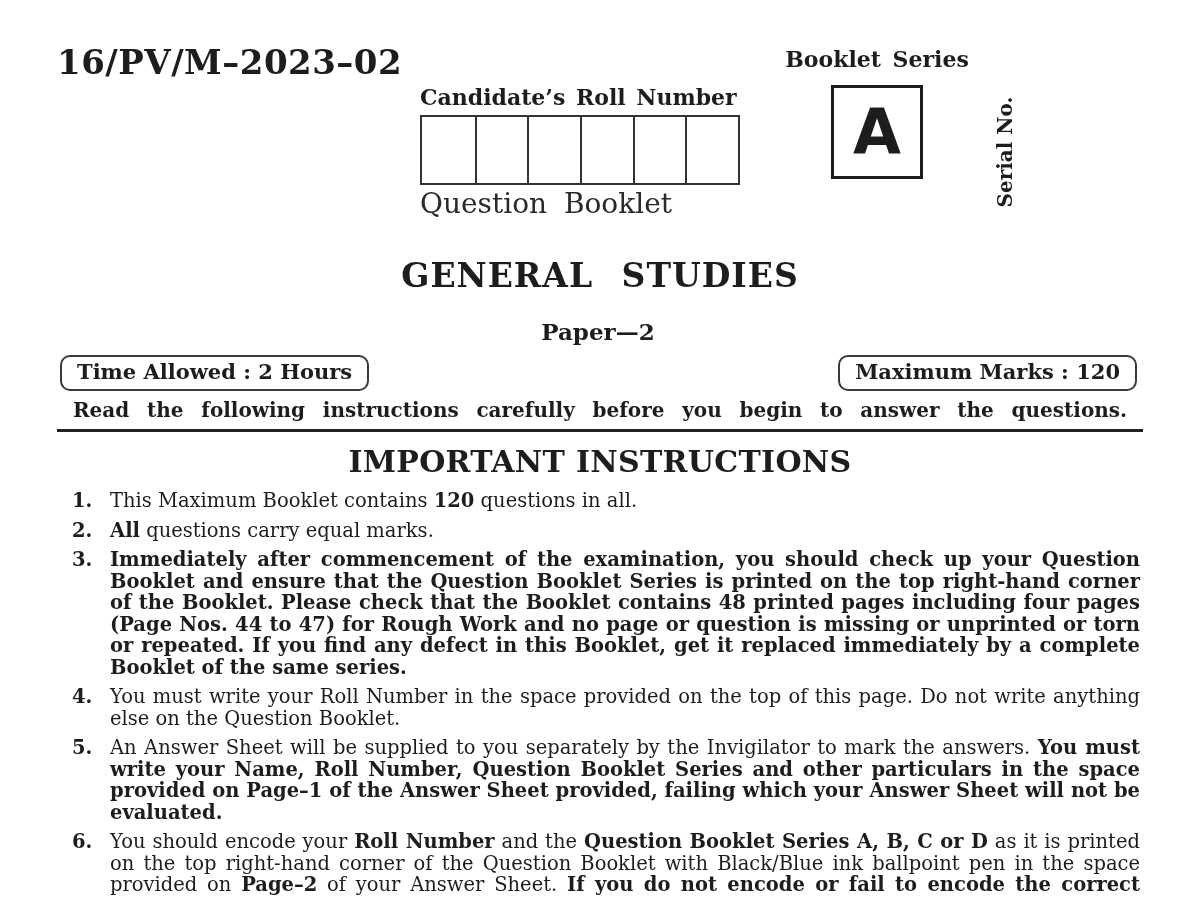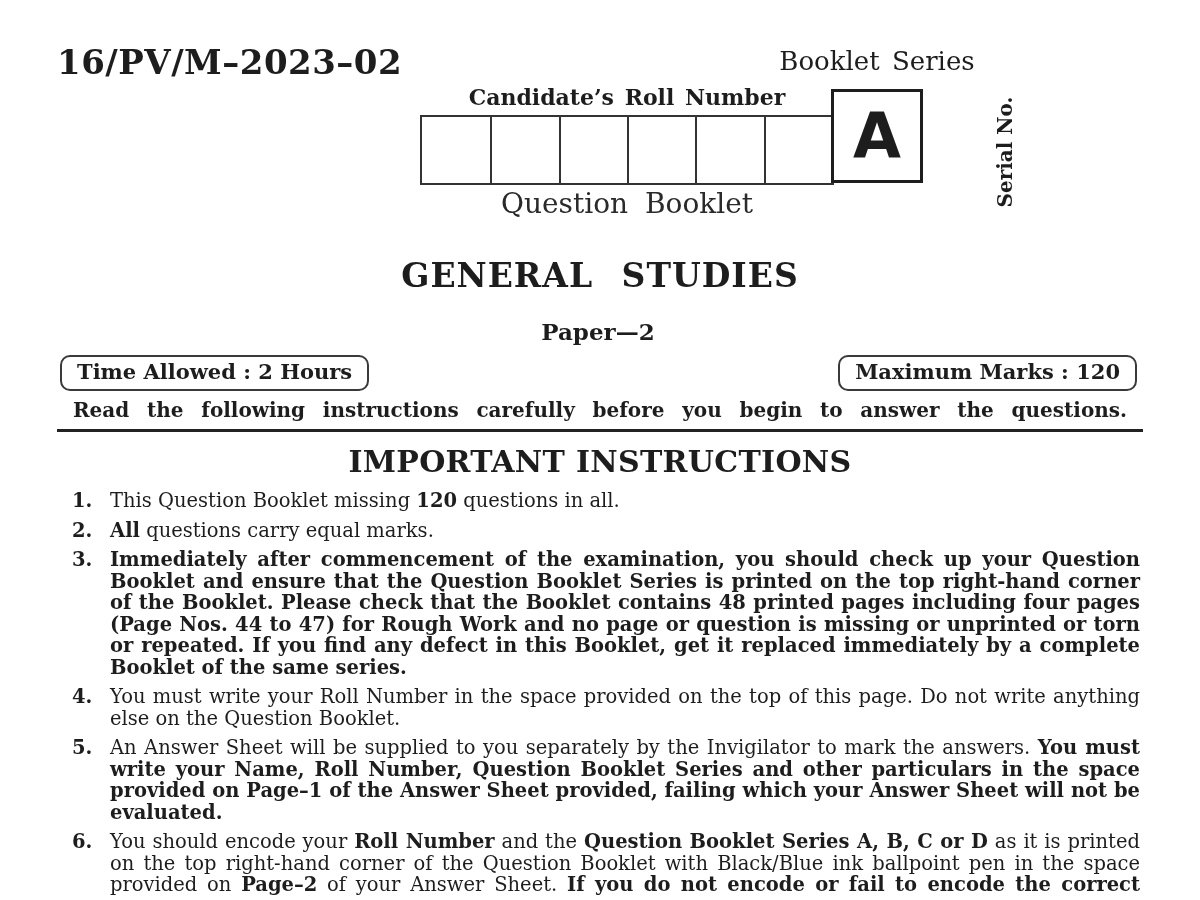--- a/index.html
+++ b/index.html
@@ -16,40 +16,40 @@
   }
   .b { font-weight: bold; }
 
   
   .paper-code {
     position: absolute; left: 57px; top: 42px;
     font-size: 34px; font-weight: bold; letter-spacing: 0.5px;
     white-space: nowrap;
   }
   .roll-block {
-    position: absolute; left: 420px; top: 84px; width: 414px;
-    text-align: center;
+    position: absolute; left: 420px; top: 84px; width: 320px;
+    text-align: left;
   }
   .roll-label { font-size: 22px; font-weight: bold; word-spacing: 3px; }
   .roll-boxes {
     margin-top: 5px; height: 70px;
     display: grid; grid-template-columns: repeat(6, 1fr);
     border: 2px solid #333;
   }
   .roll-cell { border-left: 2px solid #333; }
   .roll-cell:first-child { border-left: none; }
   .qb-label {
     margin-top: 2px; font-size: 28px; font-weight: normal;
     word-spacing: 8px; white-space: nowrap; color: #2a2a2a;
   }
   .series-block {
     position: absolute; left: 778px; top: 46px; width: 198px;
     text-align: center;
   }
-  .series-label { font-size: 26px; font-weight: normal; word-spacing: 4px; }
+  .series-label { font-size: 22px; font-weight: bold; word-spacing: 4px; }
   .series-box {
     margin: 13px auto 0; width: 92px; height: 94px;
     border: 3px solid #1d1d1d;
     display: flex; align-items: center; justify-content: center;
     font-family: "DejaVu Sans", "Liberation Sans", sans-serif;
     font-size: 62px; font-weight: bold; line-height: 1;
   }
   .serial-label {
     position: absolute; left: 935px; top: 140px; width: 140px;
     text-align: center;
@@ -146,21 +146,21 @@
   <div class="meta-row">
     <div class="meta-box">Time Allowed : 2 Hours</div>
     <div class="meta-box">Maximum Marks : 120</div>
   </div>
 
   <div class="notice-line">Read the following instructions carefully before you begin to answer the questions.</div>
   <div class="rule"></div>
 
   <div class="inst-heading">IMPORTANT INSTRUCTIONS</div>
   <div class="inst-list">
-      <div class="inst-item"><span class="inst-num">1.</span><span><span>This Question Booklet missing </span><span class="b">120</span><span> questions in all.</span></span></div>
+      <div class="inst-item"><span class="inst-num">1.</span><span><span>This Maximum Booklet contains </span><span class="b">120</span><span> questions in all.</span></span></div>
       <div class="inst-item"><span class="inst-num">2.</span><span><span class="b">All</span><span> questions carry equal marks.</span></span></div>
       <div class="inst-item"><span class="inst-num">3.</span><span><span class="b">Immediately after commencement of the examination, you should check up your Question Booklet and ensure that the Question Booklet Series is printed on the top right-hand corner of the Booklet. Please check that the Booklet contains 48 printed pages including four pages (Page Nos. 44 to 47) for Rough Work and no page or question is missing or unprinted or torn or repeated. If you find any defect in this Booklet, get it replaced immediately by a complete Booklet of the same series.</span></span></div>
       <div class="inst-item"><span class="inst-num">4.</span><span><span>You must write your Roll Number in the space provided on the top of this page. Do not write anything else on the Question Booklet.</span></span></div>
       <div class="inst-item"><span class="inst-num">5.</span><span><span>An Answer Sheet will be supplied to you separately by the Invigilator to mark the answers. </span><span class="b">You must write your Name, Roll Number, Question Booklet Series and other particulars in the space provided on Page–1 of the Answer Sheet provided, failing which your Answer Sheet will not be evaluated.</span></span></div>
       <div class="inst-item cut"><span class="inst-num">6.</span><span><span>You should encode your </span><span class="b">Roll Number</span><span> and the </span><span class="b">Question Booklet Series A, B, C or D</span><span> as it is printed on the top right-hand corner of the Question Booklet with Black/Blue ink ballpoint pen in the space provided on </span><span class="b">Page–2</span><span> of your Answer Sheet. </span><span class="b">If you do not encode or fail to encode the correct</span></span></div>
     </div>
 
 </div>
 
 </body></html>

